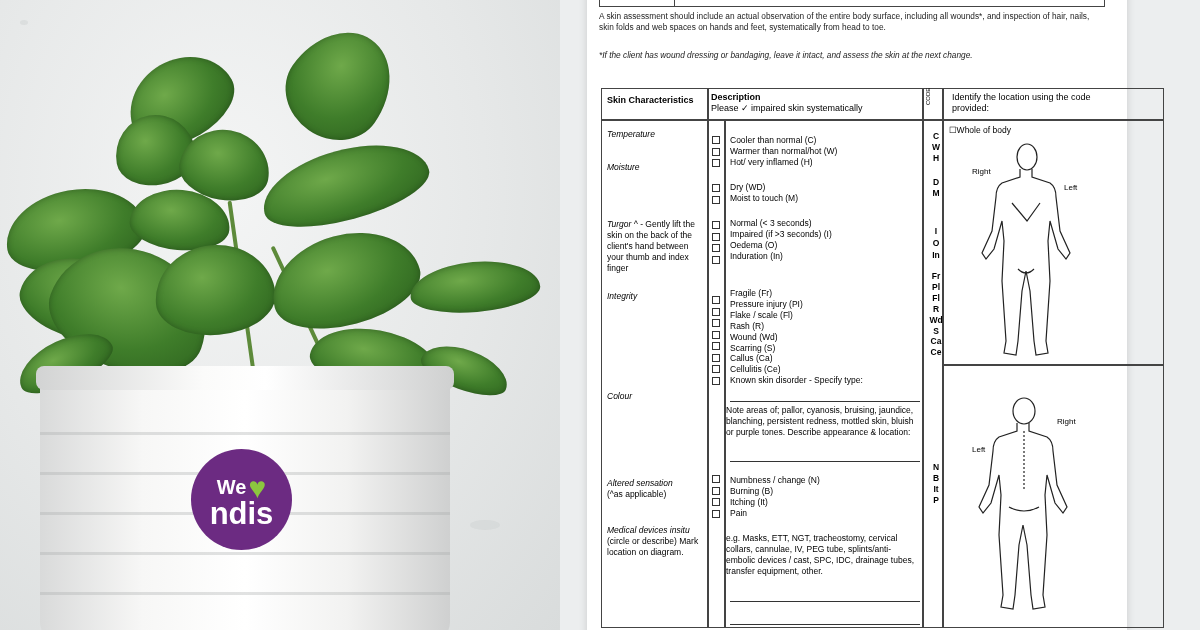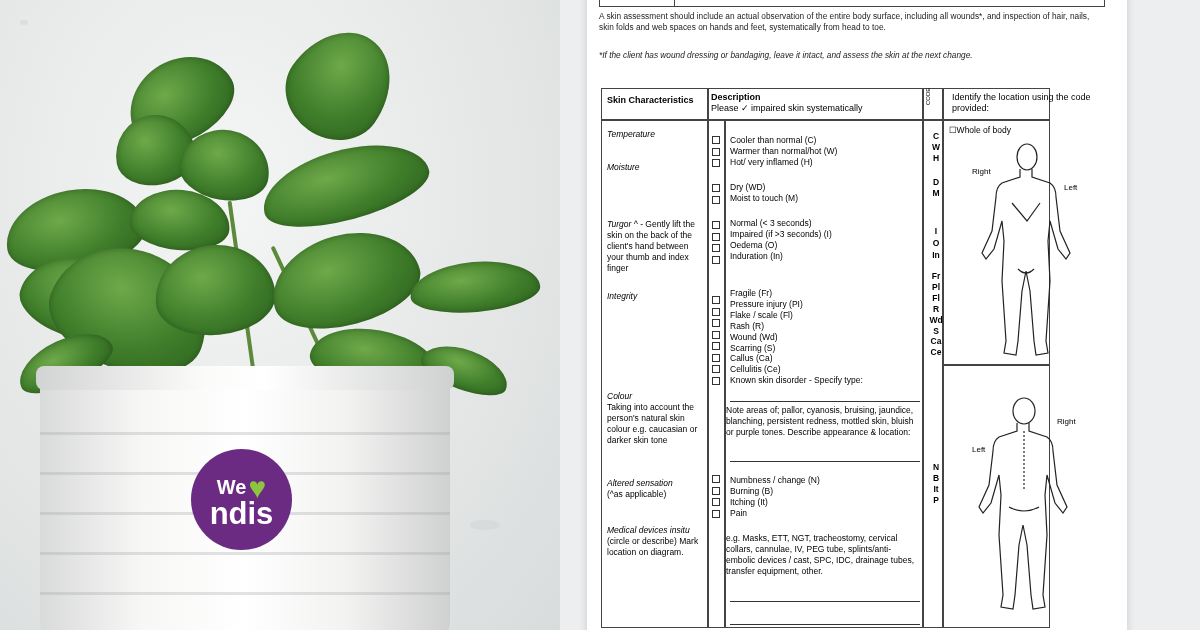--- a/index.html
+++ b/index.html
@@ -33,21 +33,21 @@
     box-shadow: 0 0 8px rgba(0,0,0,.15); }
   .doc { position: absolute; left: 599px; top: 0; width: 506px; font-size: 9px; color: #222; }
   table { border-collapse: collapse; width: 100%; }
   td { border: 1.5px solid #444; vertical-align: top; }
   .hdr td { padding: 3px 4px; font-size: 9px; height: 30px; }
   .hdr .lbl { font-weight: bold; }
   .redact { display: inline-block; width: 26px; height: 11px; background: #c8c8c8; }
   .intro { margin-top: 4px; font-size: 8.3px; line-height: 11px; }
   .note { margin-top: 17px; font-size: 8.3px; font-style: italic; }
 
-  .main { position: absolute; left: 601px; top: 88px; width: 449px; height: 540px; border: 1.5px solid #444; }
+  .main { position: absolute; left: 601px; top: 88px; width: 563px; height: 540px; border: 1.5px solid #444; }
   .vline { position: absolute; top: 0; bottom: 0; width: 1.5px; background: #444; }
   .hline { position: absolute; height: 1.5px; background: #444; }
   .th { position: absolute; top: 3px; font-size: 9px; }
   .th b { font-weight: bold; }
   .char { position: absolute; left: 5px; width: 100px; font-size: 8.5px; line-height: 11px; }
   .char i { font-style: italic; }
   .cb-list { position: absolute; left: 110px; }
   .cb { width: 8px; height: 8px; border: 1px solid #333; margin-bottom: 3.5px; }
   .desc { position: absolute; left: 128px; font-size: 8.5px; line-height: 10.9px; }
   .code { position: absolute; left: 324px; width: 20px; text-align: center; font-weight: bold; font-size: 8.5px; line-height: 10.9px; }
@@ -203,21 +203,21 @@
       <div>Pl</div>
       <div>Fl</div>
       <div>R</div>
     <div>Wd</div>
       <div>S</div>
       <div>Ca</div>
       <div>Ce</div>
   </div>
   <div class="write-line" style="top:312px"></div>
 
-  <div class="char" style="top:302px"><i>Colour</i><br><span>Taking into account the person's natural skin colour e.g. caucasian or darker skin tone</span></div>
+  <div class="char" style="top:302px"><i>Colour</i><br></div>
   <div class="desc" style="top:316px;left:124px;width:196px">Note areas of; pallor, cyanosis, bruising, jaundice, blanching, persistent redness, mottled skin, bluish or purple tones. Describe appearance &amp; location:</div>
   <div class="write-line" style="top:372px"></div>
 
   <div class="char" style="top:389px"><i>Altered sensation</i><br><span>(^as applicable)</span></div>
   <div class="cb-list" style="top:386px">
       <div class="cb"></div>
       <div class="cb"></div>
       <div class="cb"></div>
       <div class="cb"></div>
     </div>

